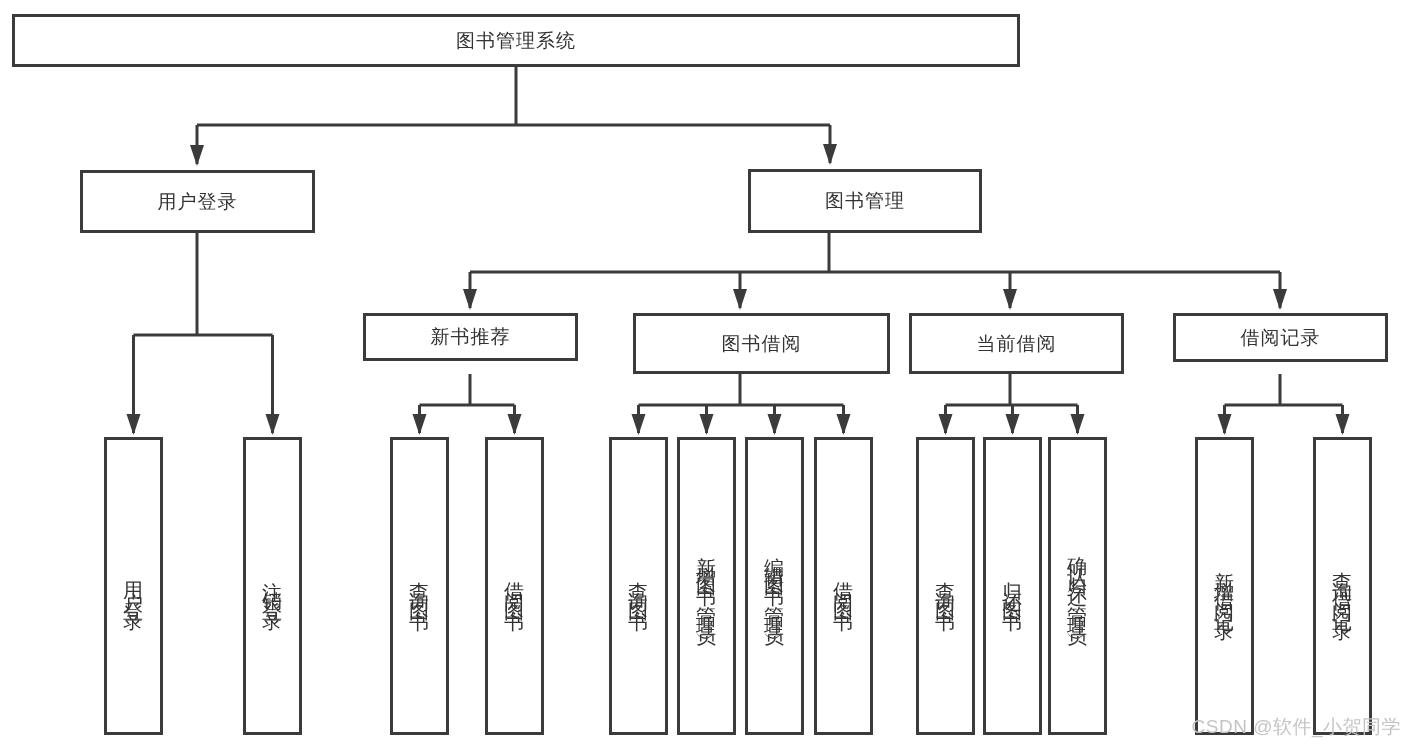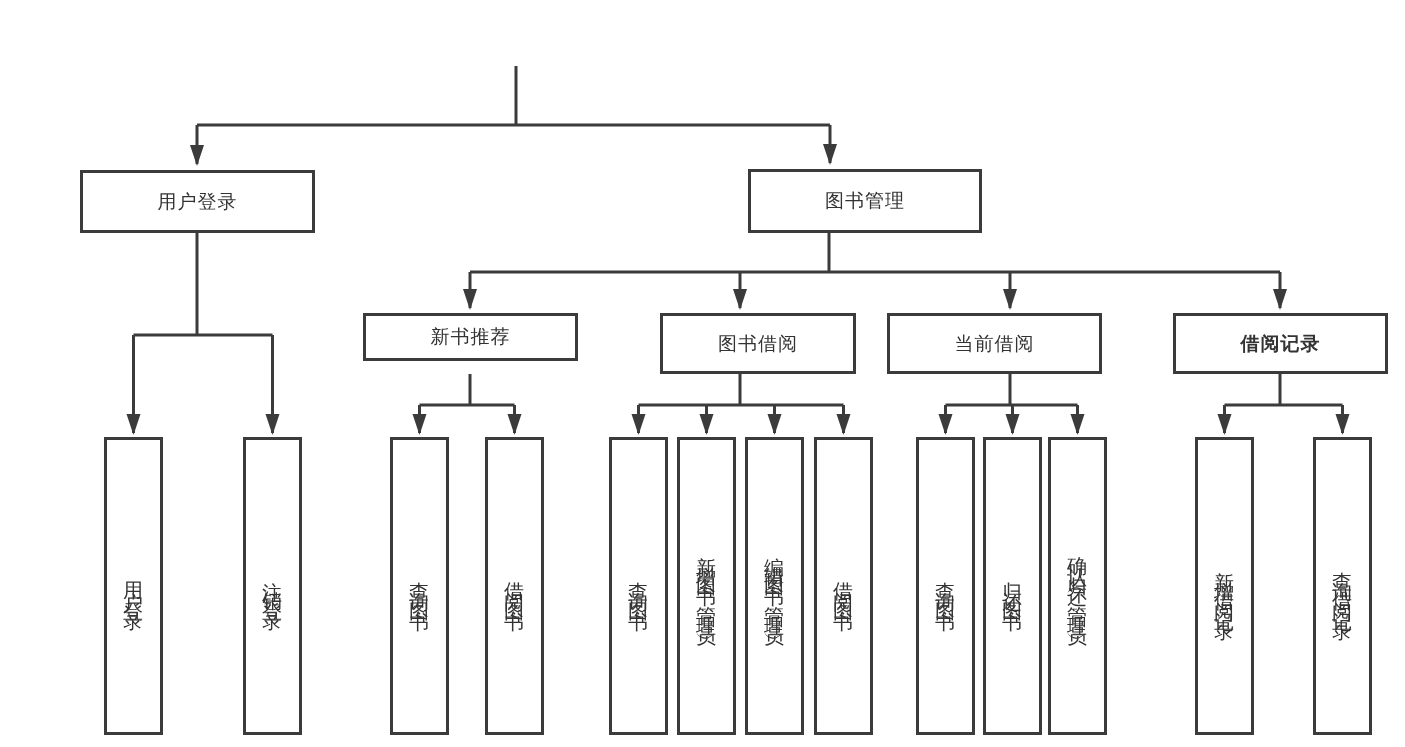--- a/index.html
+++ b/index.html
@@ -68,28 +68,29 @@
     <path d="M945.5,405 V433" marker-end="url(#arw)"></path>
     <path d="M1012.5,405 V433" marker-end="url(#arw)"></path>
     <path d="M1077.5,405 V433" marker-end="url(#arw)"></path>
 
     <path d="M1280,374 V405"></path>
     <path d="M1224.5,405 H1342.5"></path>
     <path d="M1224.5,405 V433" marker-end="url(#arw)"></path>
     <path d="M1342.5,405 V433" marker-end="url(#arw)"></path>
   </svg>
 
+  <div class="hbox" style="left:12px;top:14px;width:1008px;height:53px;">图书管理系统</div>
 
   <div class="hbox" style="left:80px;top:170px;width:235px;height:63px;">用户登录</div>
   <div class="hbox" style="left:712px;top:169px;width:234px;height:64px;margin-left:36px;">图书管理</div>
 
   <div class="hbox" style="left:363px;top:313px;width:215px;height:48px;">新书推荐</div>
-  <div class="hbox" style="left:660px;top:313px;width:196px;height:61px;">图书借阅</div>
-  <div class="hbox" style="left:887px;top:313px;width:215px;height:61px;">当前借阅</div>
-  <div class="hbox" style="left:1173px;top:313px;width:215px;height:61px;font-weight:bold;">借阅记录</div>
+  <div class="hbox" style="left:633px;top:313px;width:257px;height:61px;">图书借阅</div>
+  <div class="hbox" style="left:909px;top:313px;width:215px;height:61px;">当前借阅</div>
+  <div class="hbox" style="left:1173px;top:313px;width:215px;height:49px;">借阅记录</div>
 
   <div class="vbox" style="left:104px;">
     <span class="vtext">用户登录</span>
   </div>
   <div class="vbox" style="left:243px;">
     <span class="vtext">注销登录</span>
   </div>
 
   <div class="vbox" style="left:390px;">
     <span class="vtext">查询图书</span>
@@ -121,14 +122,15 @@
     <span class="vtext">确认归还（管理员）</span>
   </div>
 
   <div class="vbox" style="left:1195px;">
     <span class="vtext">新增借阅记录</span>
   </div>
   <div class="vbox" style="left:1313px;">
     <span class="vtext">查询借阅记录</span>
   </div>
 
+  <div class="watermark">CSDN @软件_小贺同学</div>
 
 </div>
 
 </body></html>

